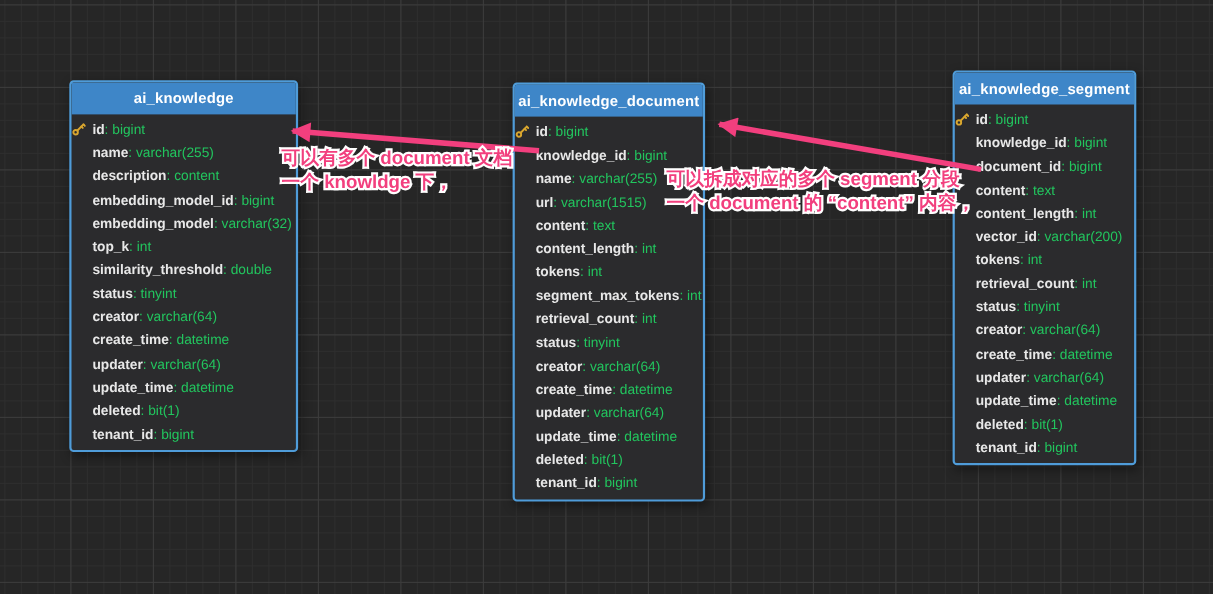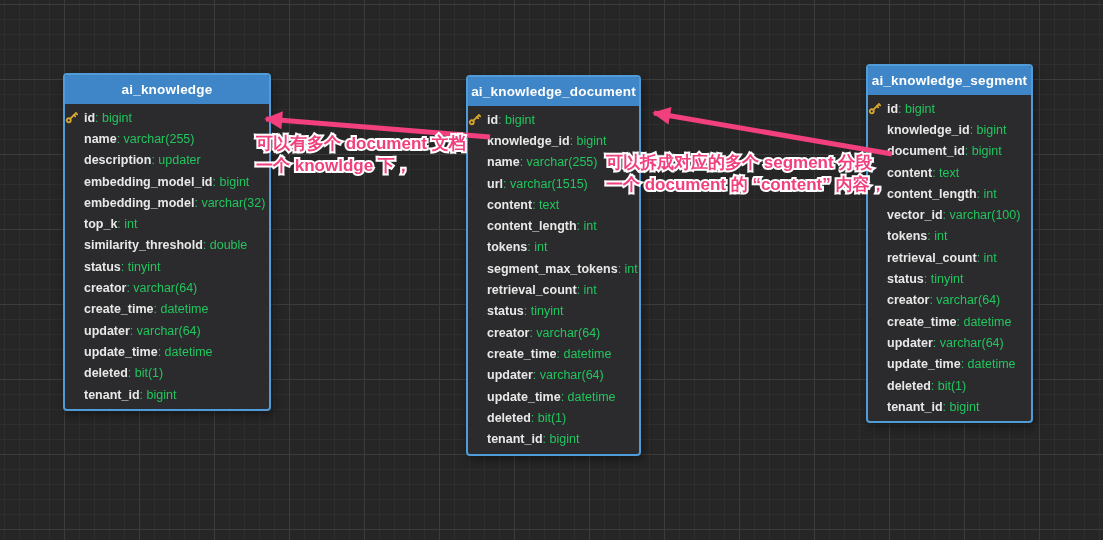--- a/index.html
+++ b/index.html
@@ -89,21 +89,21 @@
           <span class="ftype">: bigint</span>
         </div>
         <div class="row">
           <span class="icon-cell"></span>
           <span class="fname">name</span>
           <span class="ftype">: varchar(255)</span>
         </div>
         <div class="row">
           <span class="icon-cell"></span>
           <span class="fname">description</span>
-          <span class="ftype">: updater</span>
+          <span class="ftype">: content</span>
         </div>
         <div class="row">
           <span class="icon-cell"></span>
           <span class="fname">embedding_model_id</span>
           <span class="ftype">: bigint</span>
         </div>
         <div class="row">
           <span class="icon-cell"></span>
           <span class="fname">embedding_model</span>
           <span class="ftype">: varchar(32)</span>
@@ -284,21 +284,21 @@
           <span class="ftype">: text</span>
         </div>
         <div class="row">
           <span class="icon-cell"></span>
           <span class="fname">content_length</span>
           <span class="ftype">: int</span>
         </div>
         <div class="row">
           <span class="icon-cell"></span>
           <span class="fname">vector_id</span>
-          <span class="ftype">: varchar(100)</span>
+          <span class="ftype">: varchar(200)</span>
         </div>
         <div class="row">
           <span class="icon-cell"></span>
           <span class="fname">tokens</span>
           <span class="ftype">: int</span>
         </div>
         <div class="row">
           <span class="icon-cell"></span>
           <span class="fname">retrieval_count</span>
           <span class="ftype">: int</span>

